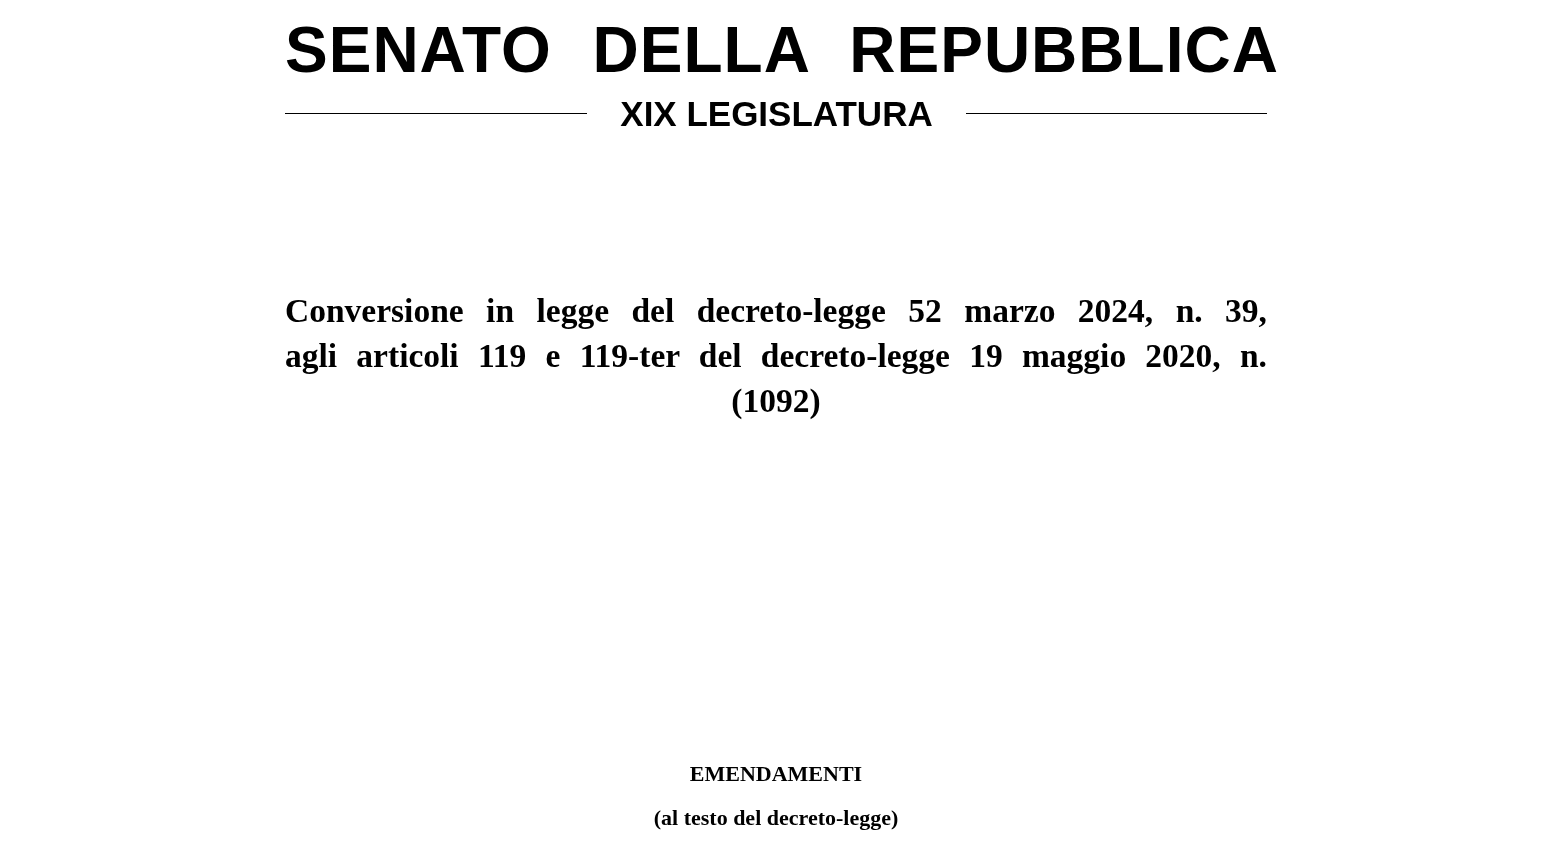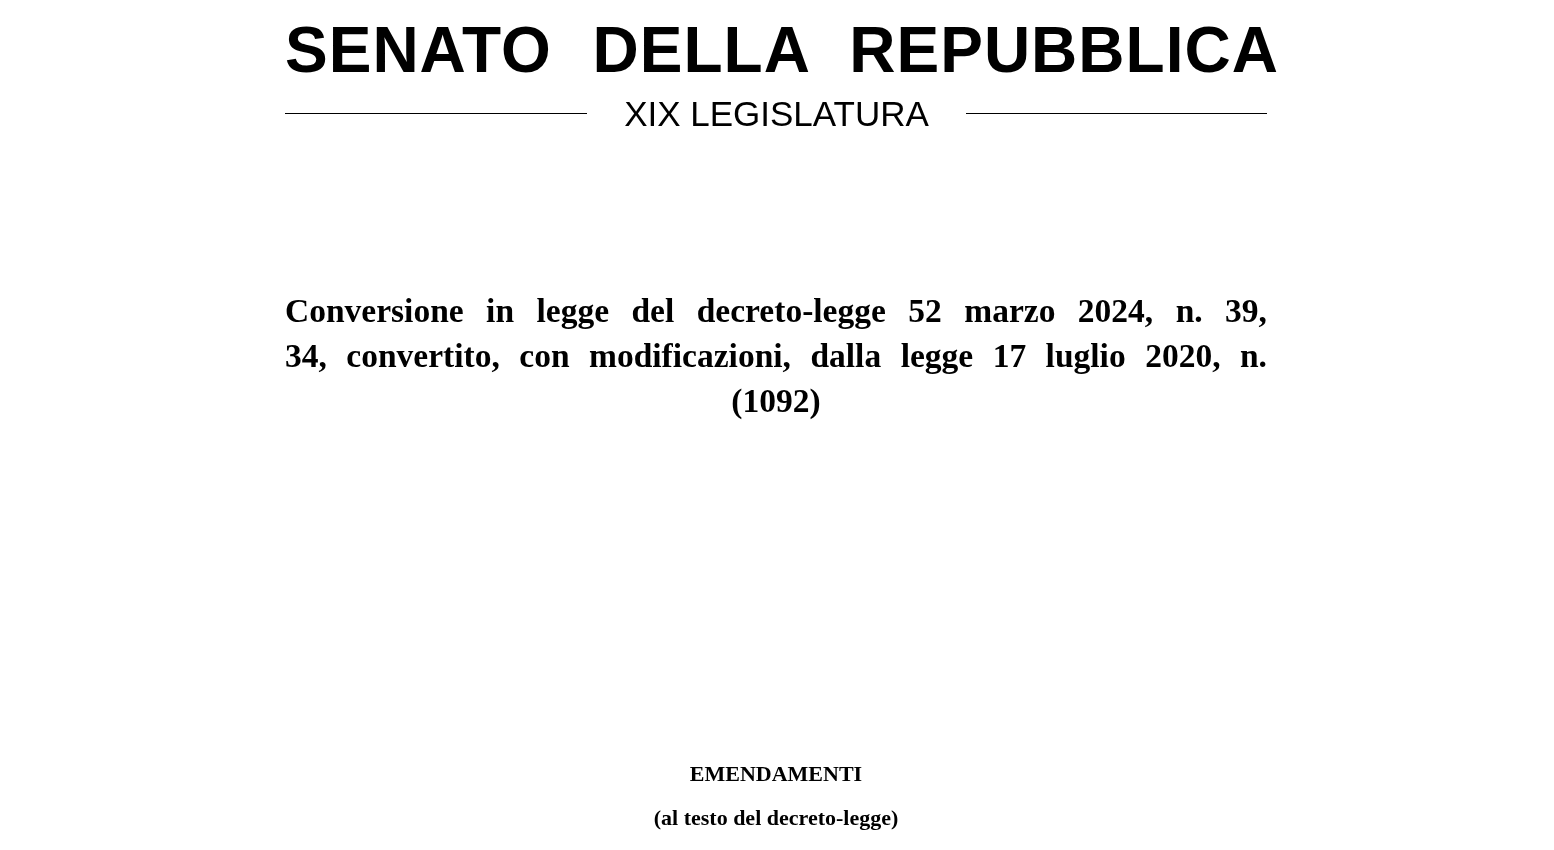--- a/index.html
+++ b/index.html
@@ -45,21 +45,21 @@
     }
     .rule.left { left: 0; width: 302px; }
     .rule.right { left: 681px; width: 301px; }
     .legislatura {
       position: absolute;
       left: 302px;
       width: 379px;
       top: 0;
       text-align: center;
       font-family: "Liberation Sans", sans-serif;
-      font-weight: normal;
+      font-weight: bold;
       font-size: 35px;
       line-height: 44px;
       white-space: nowrap;
     }
     .bill-title {
       position: absolute;
       left: 285px;
       top: 288px;
       width: 982px;
       font-family: "Liberation Serif", serif;
@@ -99,21 +99,21 @@
   <div class="header-title">SENATO  DELLA  REPUBBLICA</div>
 
   <div class="legislatura-row">
     <div class="rule left"></div>
     <div class="legislatura">XIX LEGISLATURA</div>
     <div class="rule right"></div>
   </div>
 
   <div class="bill-title">
     <span class="line">Conversione in legge del decreto-legge 52 marzo 2024, n. 39,</span>
-    <span class="line">34, convertito, con modificazioni, dalla legge 17 luglio 2020, n.</span>
+    <span class="line">agli articoli 119 e 119-ter del decreto-legge 19 maggio 2020, n.</span>
     <span class="line last">(1092)</span>
   </div>
 
   <div class="amend-heading">
     <div>EMENDAMENTI</div>
     <div>(al testo del decreto-legge)</div>
   </div>
 
 </div>
 

